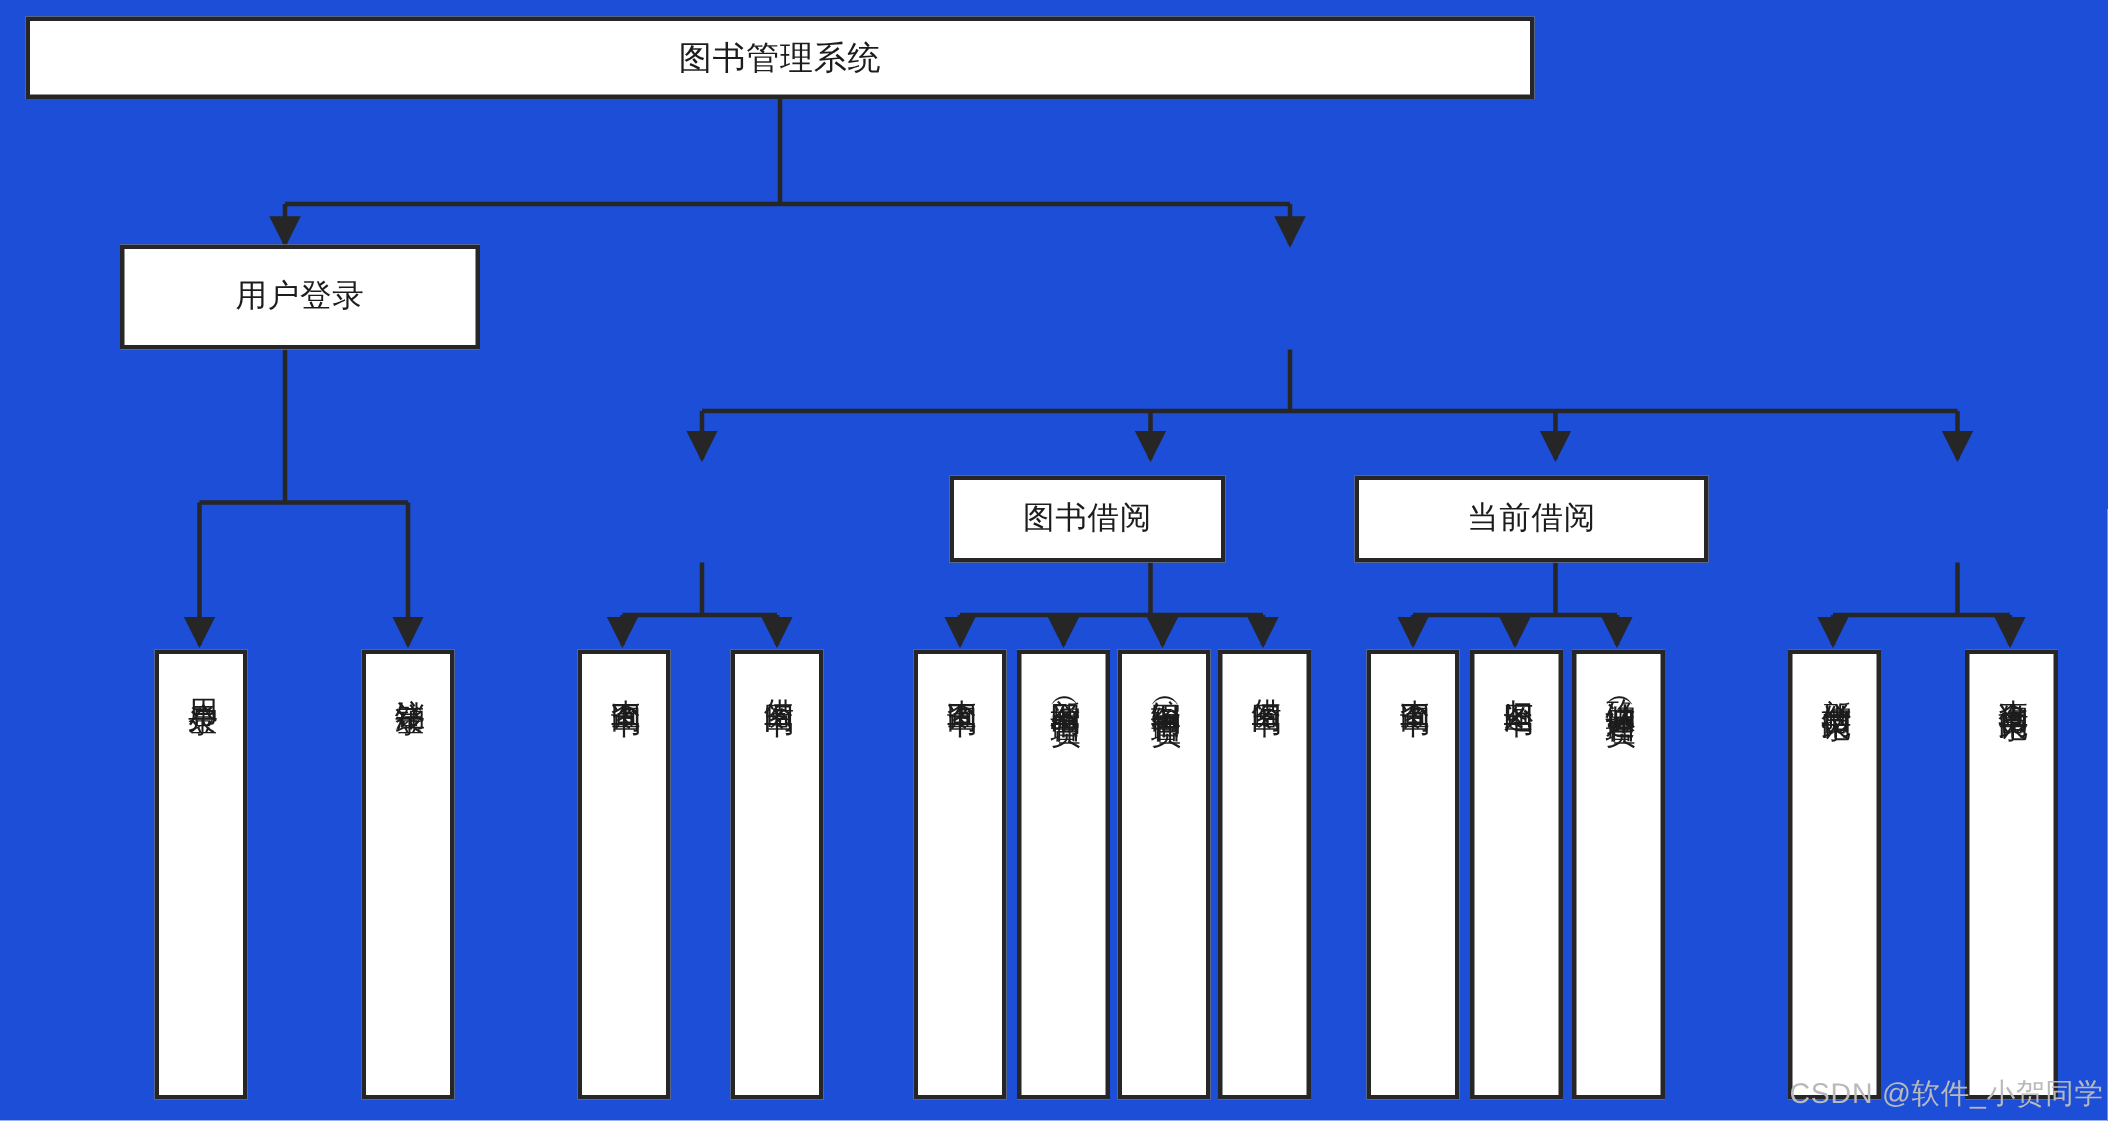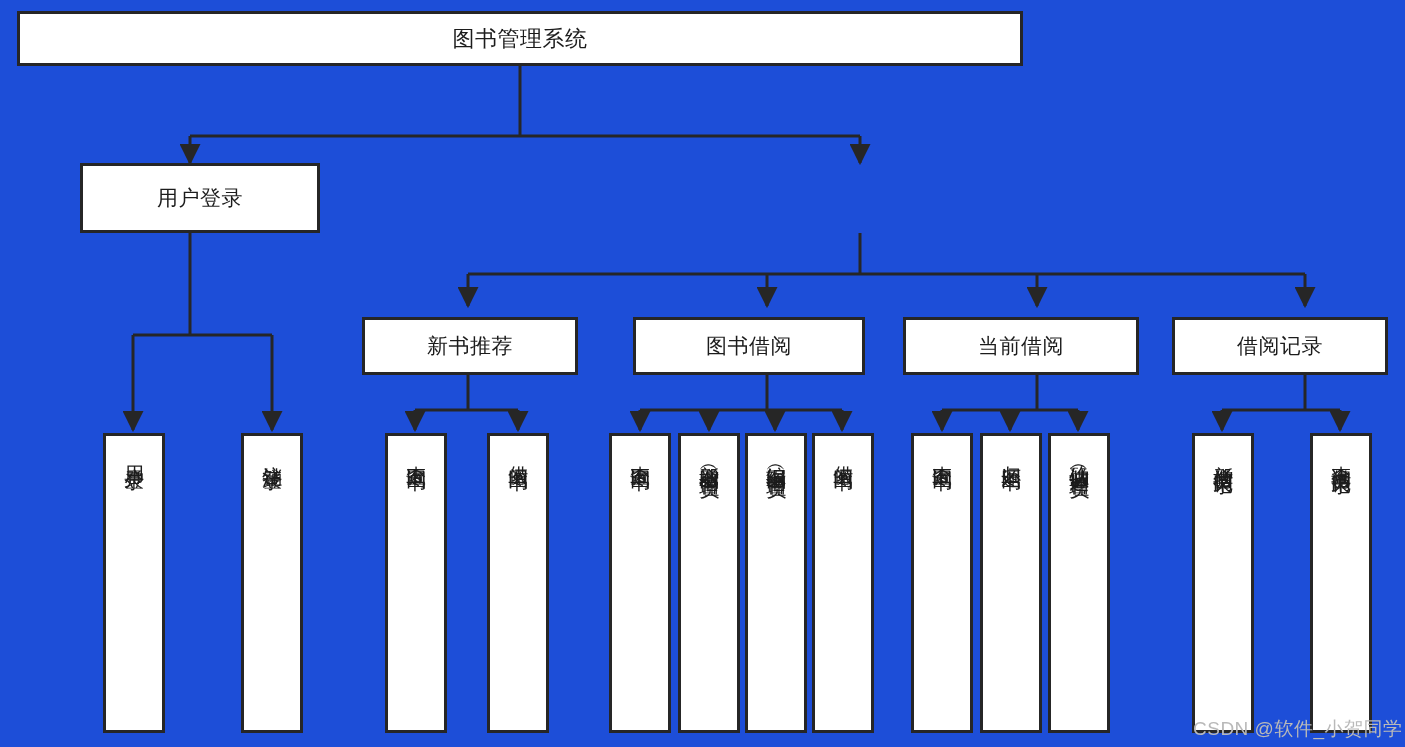--- a/index.html
+++ b/index.html
@@ -131,31 +131,25 @@
   </svg>
 
   <div class="node root" style="left:17px; top:11px; width:1006px; height:55px;">
     <span class="label">图书管理系统</span>
   </div>
 
   <div class="node level2" style="left:80px; top:163px; width:240px; height:70px;">
     <span class="label">用户登录</span>
   </div>
 
-  <div class="node level3" style="left:362px; top:317px; width:216px; height:58px;">
-    <span class="label">新书推荐</span>
-  </div>
-  <div class="node level3" style="left:633px; top:317px; width:232px; height:58px;">
+  <div class="node level3" style="left:633px; top:317px; width:184px; height:58px;">
     <span class="label">图书借阅</span>
   </div>
   <div class="node level3" style="left:903px; top:317px; width:236px; height:58px;">
     <span class="label">当前借阅</span>
-  </div>
-  <div class="node level3" style="left:1172px; top:317px; width:216px; height:58px;">
-    <span class="label">借阅记录</span>
   </div>
 
   <div class="node leaf" style="left:103px; top:433px; width:62px; height:300px;">
     <span class="label">用户登录</span>
   </div>
   <div class="node leaf" style="left:241px; top:433px; width:62px; height:300px;">
     <span class="label">注销登录</span>
   </div>
 
   <div class="node leaf" style="left:385px; top:433px; width:62px; height:300px;">

